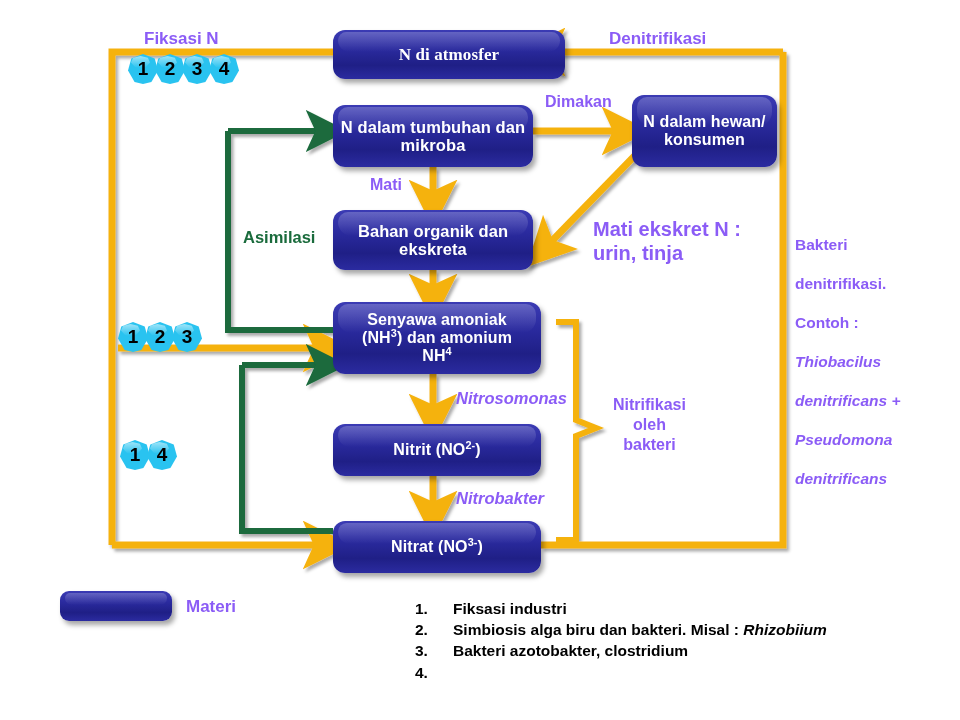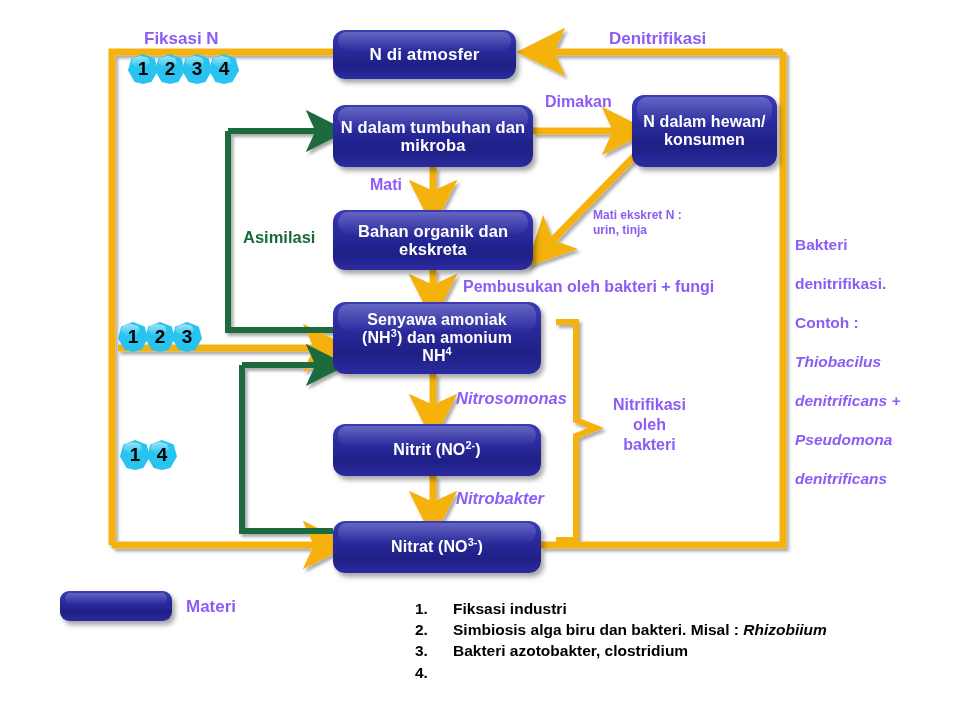--- a/index.html
+++ b/index.html
@@ -29,39 +29,39 @@
   }
   .mbox .inner{padding:0 6px;}
   .mbox::before{
     content:"";position:absolute;left:5px;right:5px;top:2px;height:40%;
     border-radius:10px 10px 14px 14px;
     background:linear-gradient(180deg,rgba(255,255,255,0.22),rgba(255,255,255,0.0));
     pointer-events:none;
   }
   sup{font-size:0.68em;vertical-align:super;line-height:0;}
 
-  #box-atm{left:333px;top:30px;width:183px;height:49px;font-size:17px;}
+  #box-atm{left:333px;top:30px;width:232px;height:49px;font-size:17px;font-family:Liberation Serif, serif;}
   #box-plant{left:333px;top:105px;width:200px;height:62px;font-size:16.5px;}
   #box-animal{left:632px;top:95px;width:145px;height:72px;font-size:16px;}
   #box-organic{left:333px;top:210px;width:200px;height:60px;font-size:16.5px;}
   #box-ammonia{left:333px;top:302px;width:208px;height:72px;font-size:16px;}
   #box-nitrit{left:333px;top:424px;width:208px;height:52px;font-size:16px;}
   #box-nitrat{left:333px;top:521px;width:208px;height:52px;font-size:16px;}
   #box-legend{left:60px;top:591px;width:112px;height:30px;border-radius:9px;}
 
   
   .lbl{position:absolute;font-weight:bold;color:#8b5cf6;z-index:7;white-space:pre-line;}
   .lbl.green{color:#1a6b3c;}
   .lbl.ital{font-style:italic;}
 
   #lbl-fiksasi{left:144px;top:29px;font-size:17px;}
   #lbl-denit{left:609px;top:29px;font-size:17px;}
   #lbl-dimakan{left:545px;top:93px;font-size:16px;}
   #lbl-mati{left:370px;top:176px;font-size:16px;}
-  #lbl-matieks{left:593px;top:208px;font-size:12px;line-height:1.22;}
+  #lbl-matieks{left:593px;top:217px;font-size:20px;line-height:1.22;}
   #lbl-asimilasi{left:243px;top:228px;font-size:16.5px;}
   #lbl-pembusukan{left:463px;top:278px;font-size:16px;}
   #lbl-absorbsi{left:255px;top:420px;font-size:16.5px;line-height:1.2;z-index:5;}
   #lbl-nitrosomonas{left:456px;top:389px;font-size:16.5px;}
   #lbl-nitrobakter{left:456px;top:489px;font-size:16.5px;}
   #lbl-nitrifikasi{left:613px;top:395px;font-size:16px;line-height:1.25;text-align:center;}
   #lbl-bakteri-denit{left:795px;top:215px;font-size:15.5px;line-height:1.26;}
   #lbl-bakteri-denit .it{font-style:italic;}
   #lbl-materi{left:186px;top:597px;font-size:17px;}
 
@@ -206,21 +206,20 @@
 
   <div class="mbox" id="box-legend"></div>
 
   <div class="lbl" id="lbl-fiksasi">Fiksasi N</div>
   <div class="lbl" id="lbl-denit">Denitrifikasi</div>
   <div class="lbl" id="lbl-dimakan">Dimakan</div>
   <div class="lbl" id="lbl-mati">Mati</div>
   <div class="lbl" id="lbl-matieks">Mati ekskret N :
 urin, tinja</div>
   <div class="lbl green" id="lbl-asimilasi">Asimilasi</div>
-  <div class="lbl" id="lbl-pembusukan">Pembusukan oleh bakteri + fungi</div>
   <div class="lbl ital" id="lbl-nitrosomonas">Nitrosomonas</div>
   <div class="lbl ital" id="lbl-nitrobakter">Nitrobakter</div>
   <div class="lbl" id="lbl-nitrifikasi">Nitrifikasi
 oleh
 bakteri</div>
   <div class="lbl" id="lbl-materi">Materi</div>
 
   <div class="lbl" id="lbl-bakteri-denit">
     <div>Bakteri</div>
     <div>denitrifikasi.</div>

